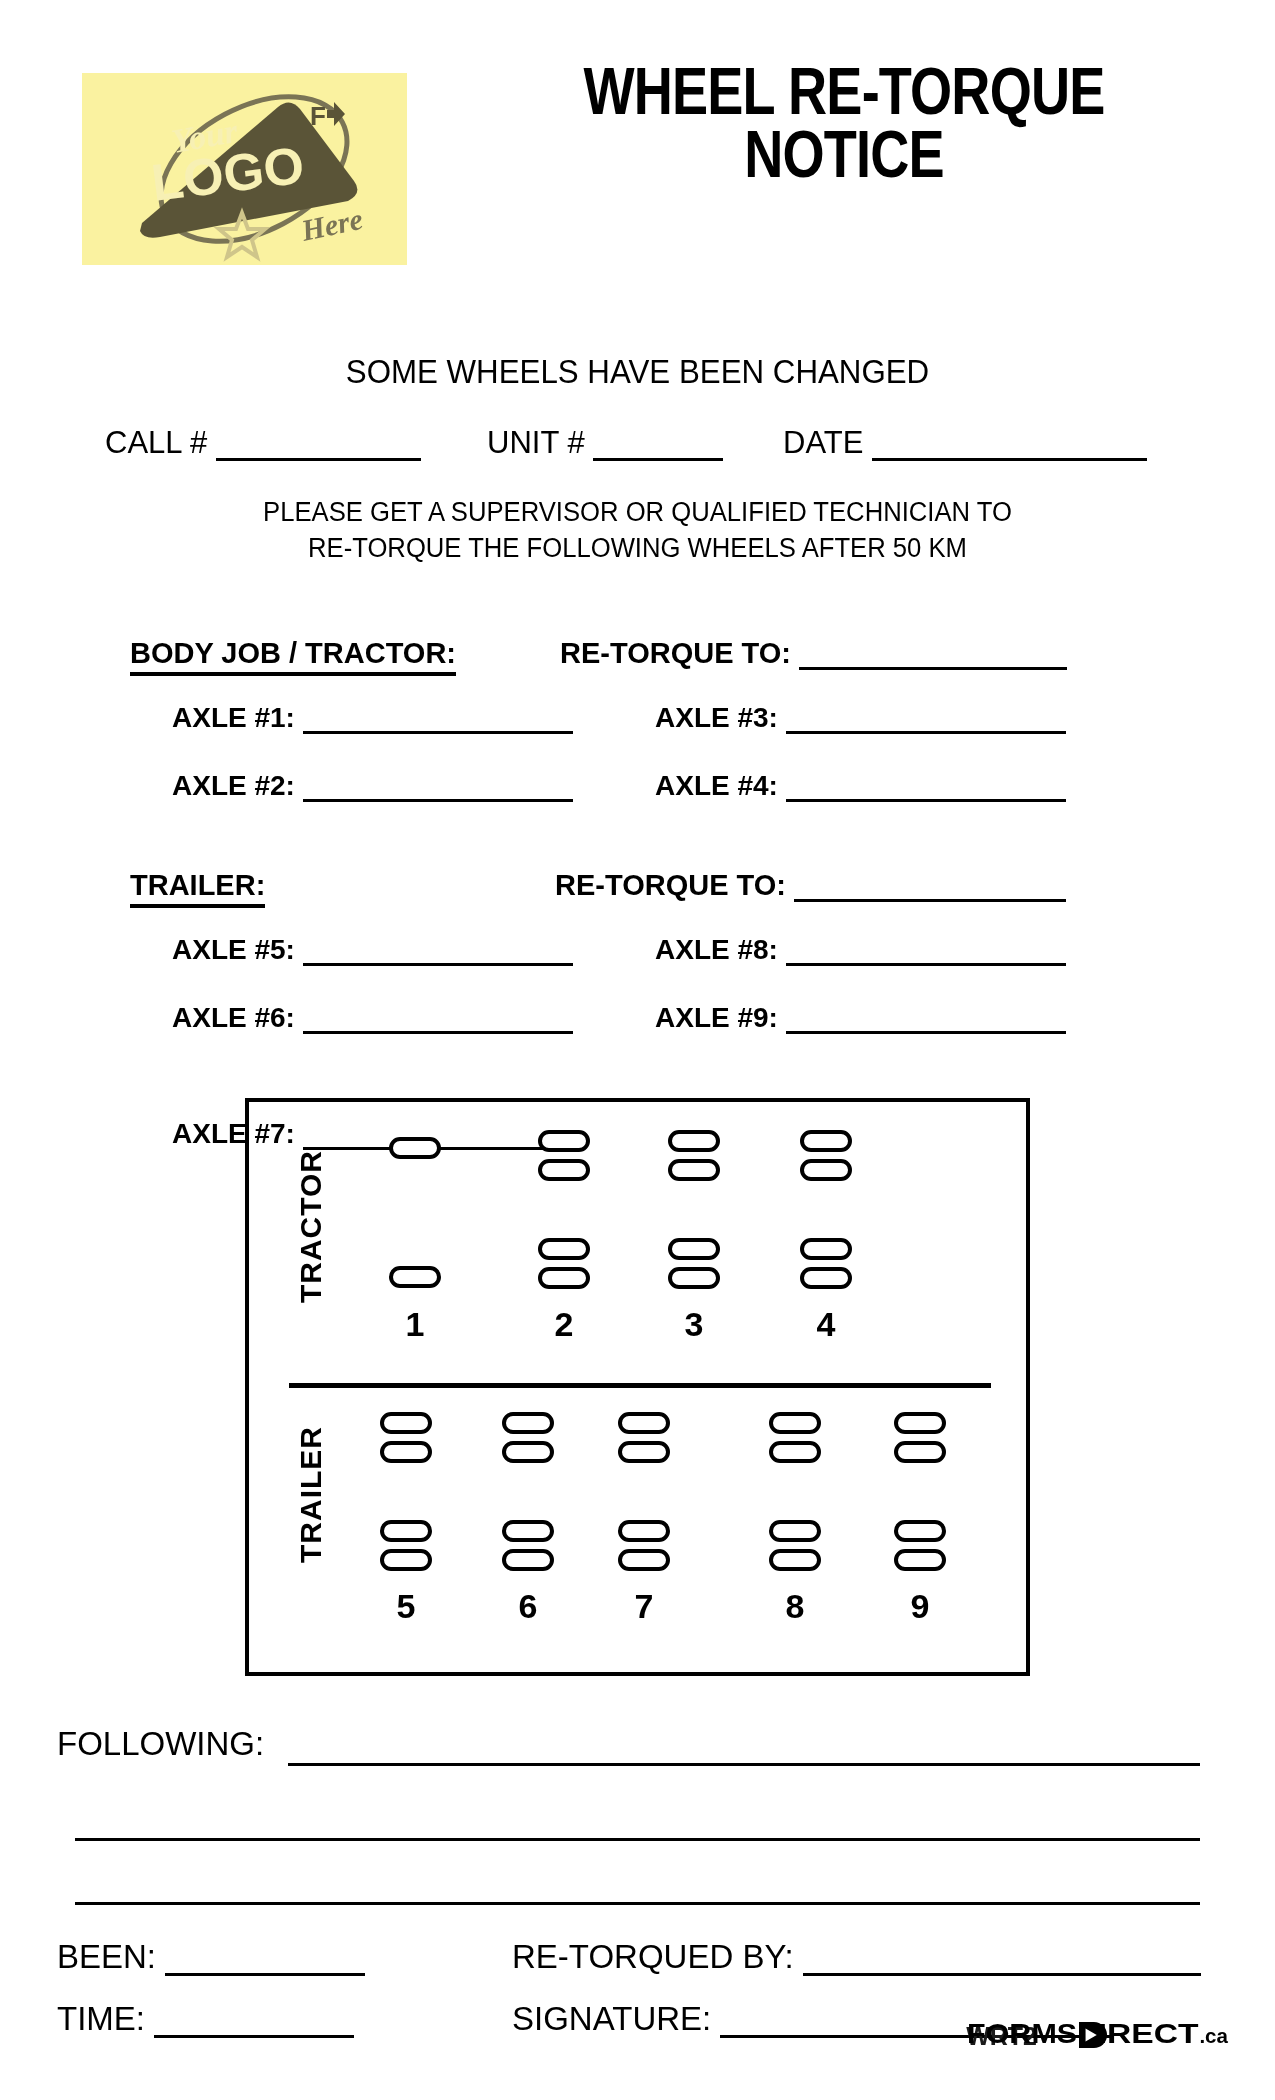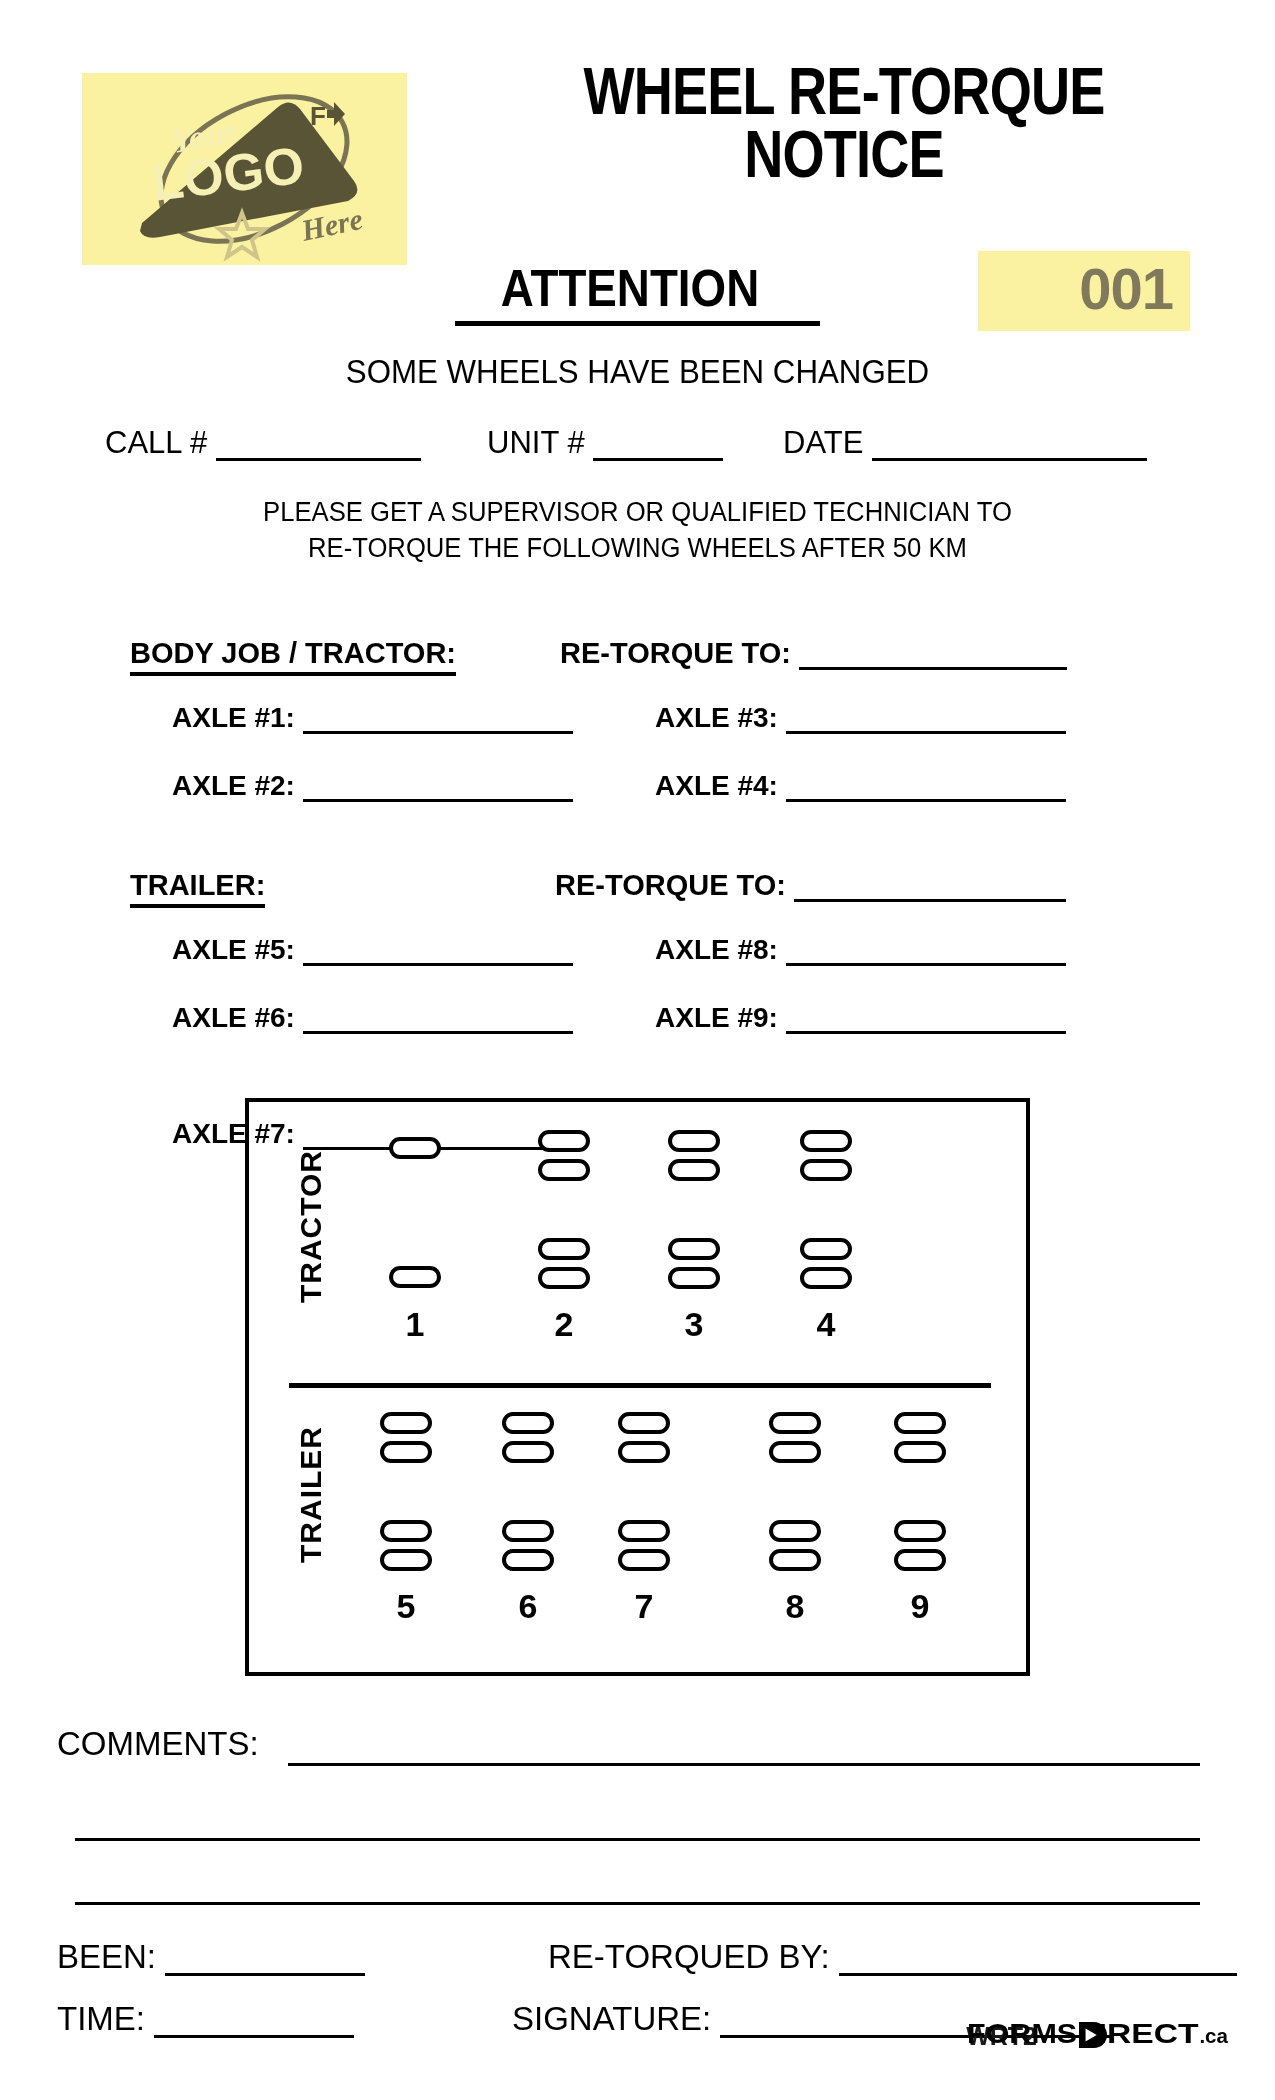--- a/index.html
+++ b/index.html
@@ -279,27 +279,20 @@
         </g>
       </svg>
     </div>
 
     <div class="doc-title">
       <span>WHEEL RE-TORQUE</span>
       <span class="doc-title-l2">NOTICE</span>
     </div>
   </div>
 
-  <div class="attention-row">
-    <div class="attention-word">ATTENTION</div>
-    <div class="attention-underline"></div>
-    <div class="badge">
-      <span class="badge-text">001</span>
-    </div>
-  </div>
 
   <div class="subtitle">SOME WHEELS HAVE BEEN CHANGED</div>
 
   <div class="callrow">
     <span class="fld" style="left:105px;top:0;">
       <span>CALL #</span>
       <span class="rule" style="width:205px;"></span>
     </span>
     <span class="fld" style="left:487px;top:0;">
       <span>UNIT #</span>
@@ -425,30 +418,30 @@
     <div class="tire" style="left:520px; top:447px;"></div>
     <div class="axle-num" style="left:520px; top:485px;">8</div>
 
     <div class="tire" style="left:645px; top:310px;"></div>
     <div class="tire" style="left:645px; top:339px;"></div>
     <div class="tire" style="left:645px; top:418px;"></div>
     <div class="tire" style="left:645px; top:447px;"></div>
     <div class="axle-num" style="left:645px; top:485px;">9</div>
   </div>
 
-  <span class="comments-label">COMMENTS:</span>
+  <span class="comments-label">FOLLOWING:</span>
   <div class="cmt-line" style="left:288px; top:1763px; width:912px;"></div>
   <div class="cmt-line" style="left:75px;  top:1838px; width:1125px;"></div>
   <div class="cmt-line" style="left:75px;  top:1902px; width:1125px;"></div>
 
   <div class="bot" style="left:57px; top:1938px;">
     <span>BEEN:</span>
     <span class="rule" style="width:200px;"></span>
   </div>
-  <div class="bot" style="left:512px; top:1938px;margin-left:36px;">
+  <div class="bot" style="left:512px; top:1938px;">
     <span>RE-TORQUED BY:</span>
     <span class="rule" style="width:398px;"></span>
   </div>
 
   <div class="bot" style="left:57px; top:2000px;">
     <span>TIME:</span>
     <span class="rule" style="width:200px;"></span>
   </div>
   <div class="bot" style="left:512px; top:2000px;">
     <span>SIGNATURE:</span>

